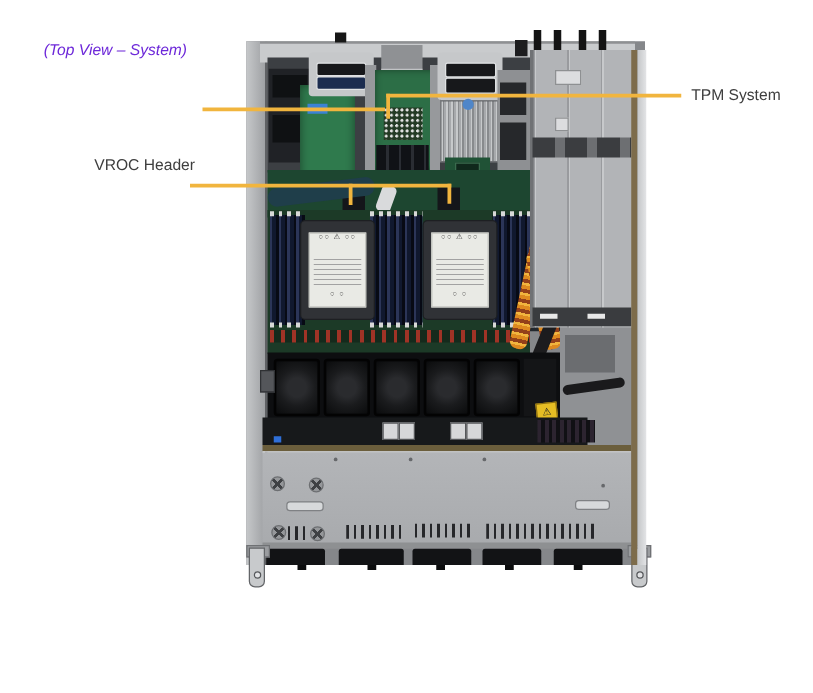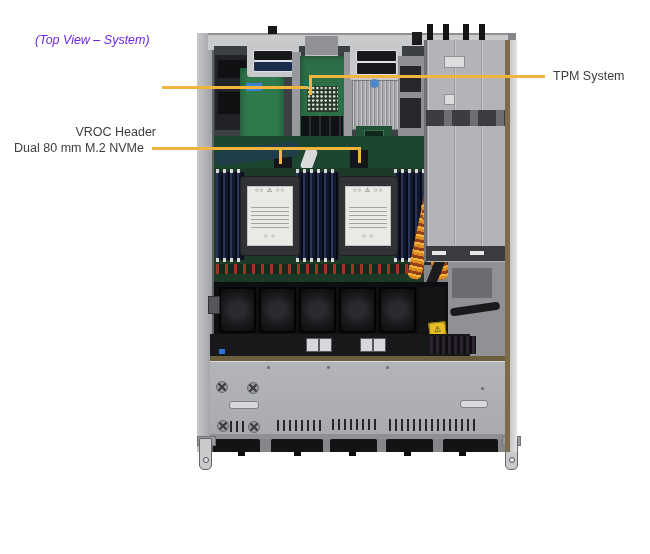--- a/index.html
+++ b/index.html
@@ -196,15 +196,14 @@
   <div class="a line" style="left:162px;top:86px;width:146px;height:3px;"></div>
   <div class="a line" style="left:309px;top:75px;width:236px;height:3px;"></div>
   <div class="a line" style="left:309px;top:75px;width:3px;height:20px;"></div>
   <div class="a line" style="left:152px;top:147px;width:209px;height:3px;"></div>
   <div class="a line" style="left:279px;top:147px;width:3px;height:17px;"></div>
   <div class="a line" style="left:358px;top:147px;width:3px;height:16px;"></div>
 
   <div class="a cap" style="left:35px;top:33px;">(Top View – System)</div>
   <div class="a lbl" style="left:0;top:81px;width:156px;text-align:right;margin-top:44px;">VROC Header</div>
   <div class="a lbl" style="left:553px;top:69px;">TPM System</div>
-  <div class="a lbl" style="left:0;top:141px;width:144px;text-align:right;">Dual 80 mm M.2 NVMe</div>
 
 </div>
 
 </body></html>

